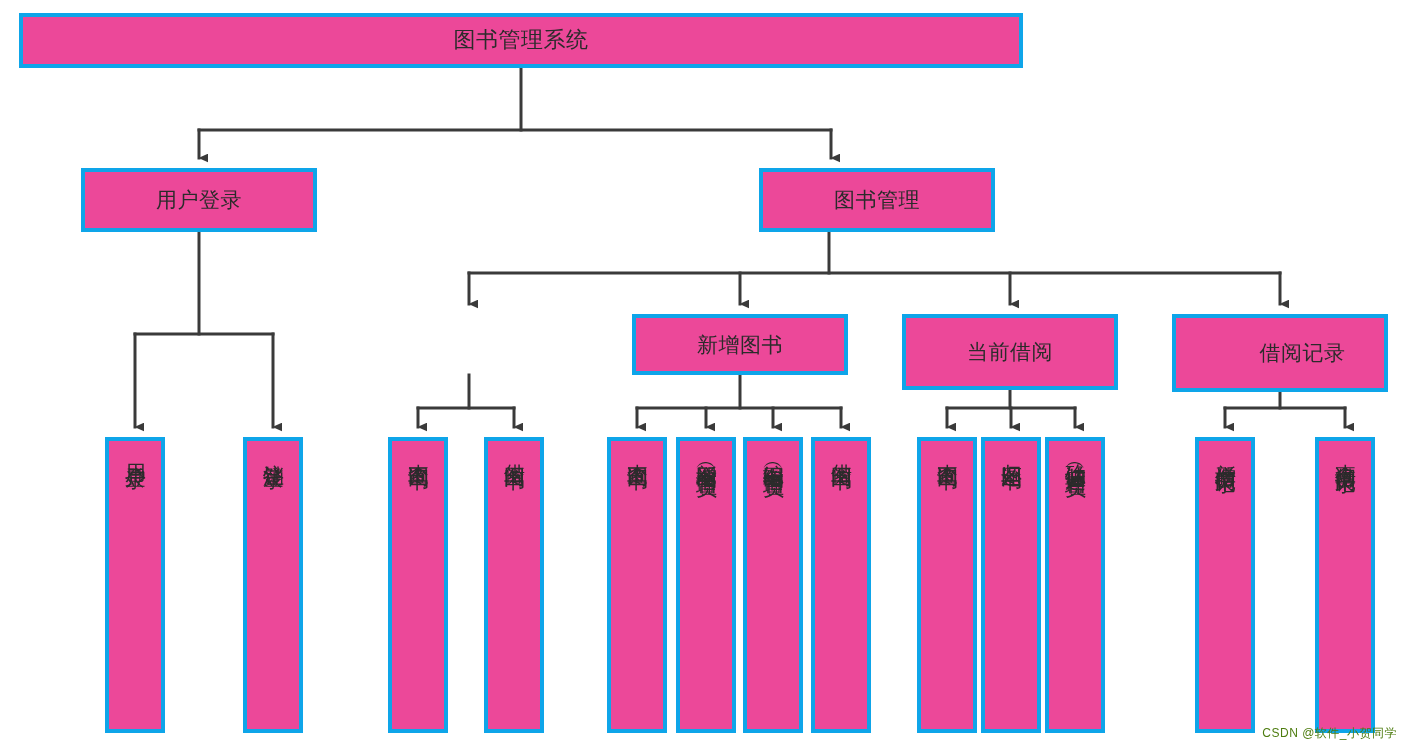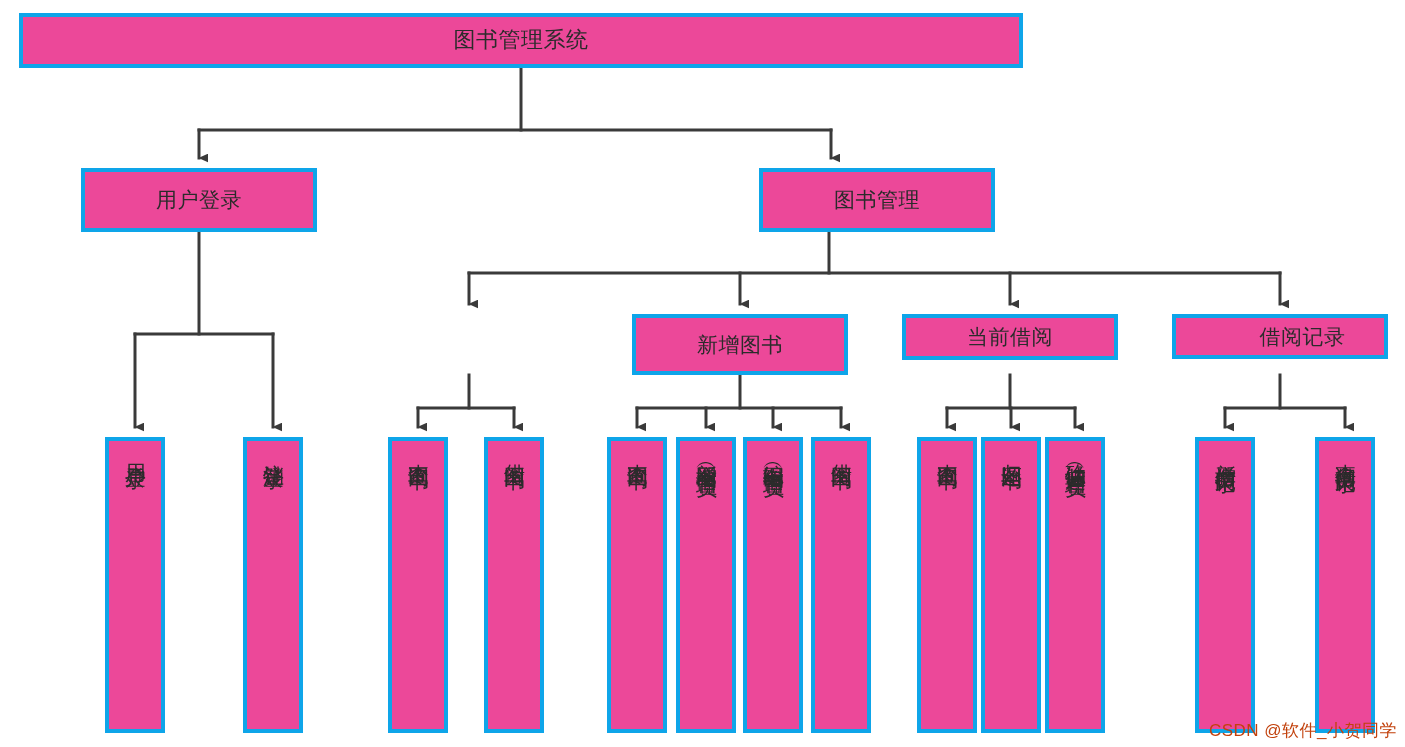--- a/index.html
+++ b/index.html
@@ -66,22 +66,22 @@
     color: #2b2b2b;
     text-align: left;
   }
   .node-box.root .node-label-h {
     font-size: 22px;
   }
   .watermark {
     position: absolute;
     right: 8px;
     bottom: 5px;
-    font-size: 17px;
-    color: #c2410c;
+    font-size: 12px;
+    color: #4d7c0f;
     letter-spacing: 0.5px;
     white-space: nowrap;
     user-select: none;
   }
 </style>
 </head>
 <body>
 
 <div id="diagram-root">
 
@@ -157,24 +157,24 @@
   <div class="node-box horizontal" style="left:81px; top:168px; width:236px; height:64px;">
     <span class="node-label-h">用户登录</span>
   </div>
   <div class="node-box horizontal" style="left:711px; top:168px; width:236px; height:64px;margin-left:48px;">
     <span class="node-label-h">图书管理</span>
   </div>
 
   <div class="node-box horizontal" style="left:632px; top:314px; width:216px; height:61px;">
     <span class="node-label-h">新增图书</span>
   </div>
-  <div class="node-box horizontal" style="left:902px; top:314px; width:216px; height:46px;">
+  <div class="node-box horizontal" style="left:902px; top:314px; width:216px; height:76px;">
     <span class="node-label-h">当前借阅</span>
   </div>
-  <div class="node-box horizontal" style="left:1172px; top:314px; width:216px; height:45px;padding-left:45px;">
+  <div class="node-box horizontal" style="left:1172px; top:314px; width:216px; height:78px;padding-left:45px;">
     <span class="node-label-h">借阅记录</span>
   </div>
 
   <div class="node-box vertical" style="left:105px; top:437px; width:60px; height:296px;">
     <span class="node-label-v">用户登录</span>
   </div>
   <div class="node-box vertical" style="left:243px; top:437px; width:60px; height:296px;">
     <span class="node-label-v">注销登录</span>
   </div>
 

